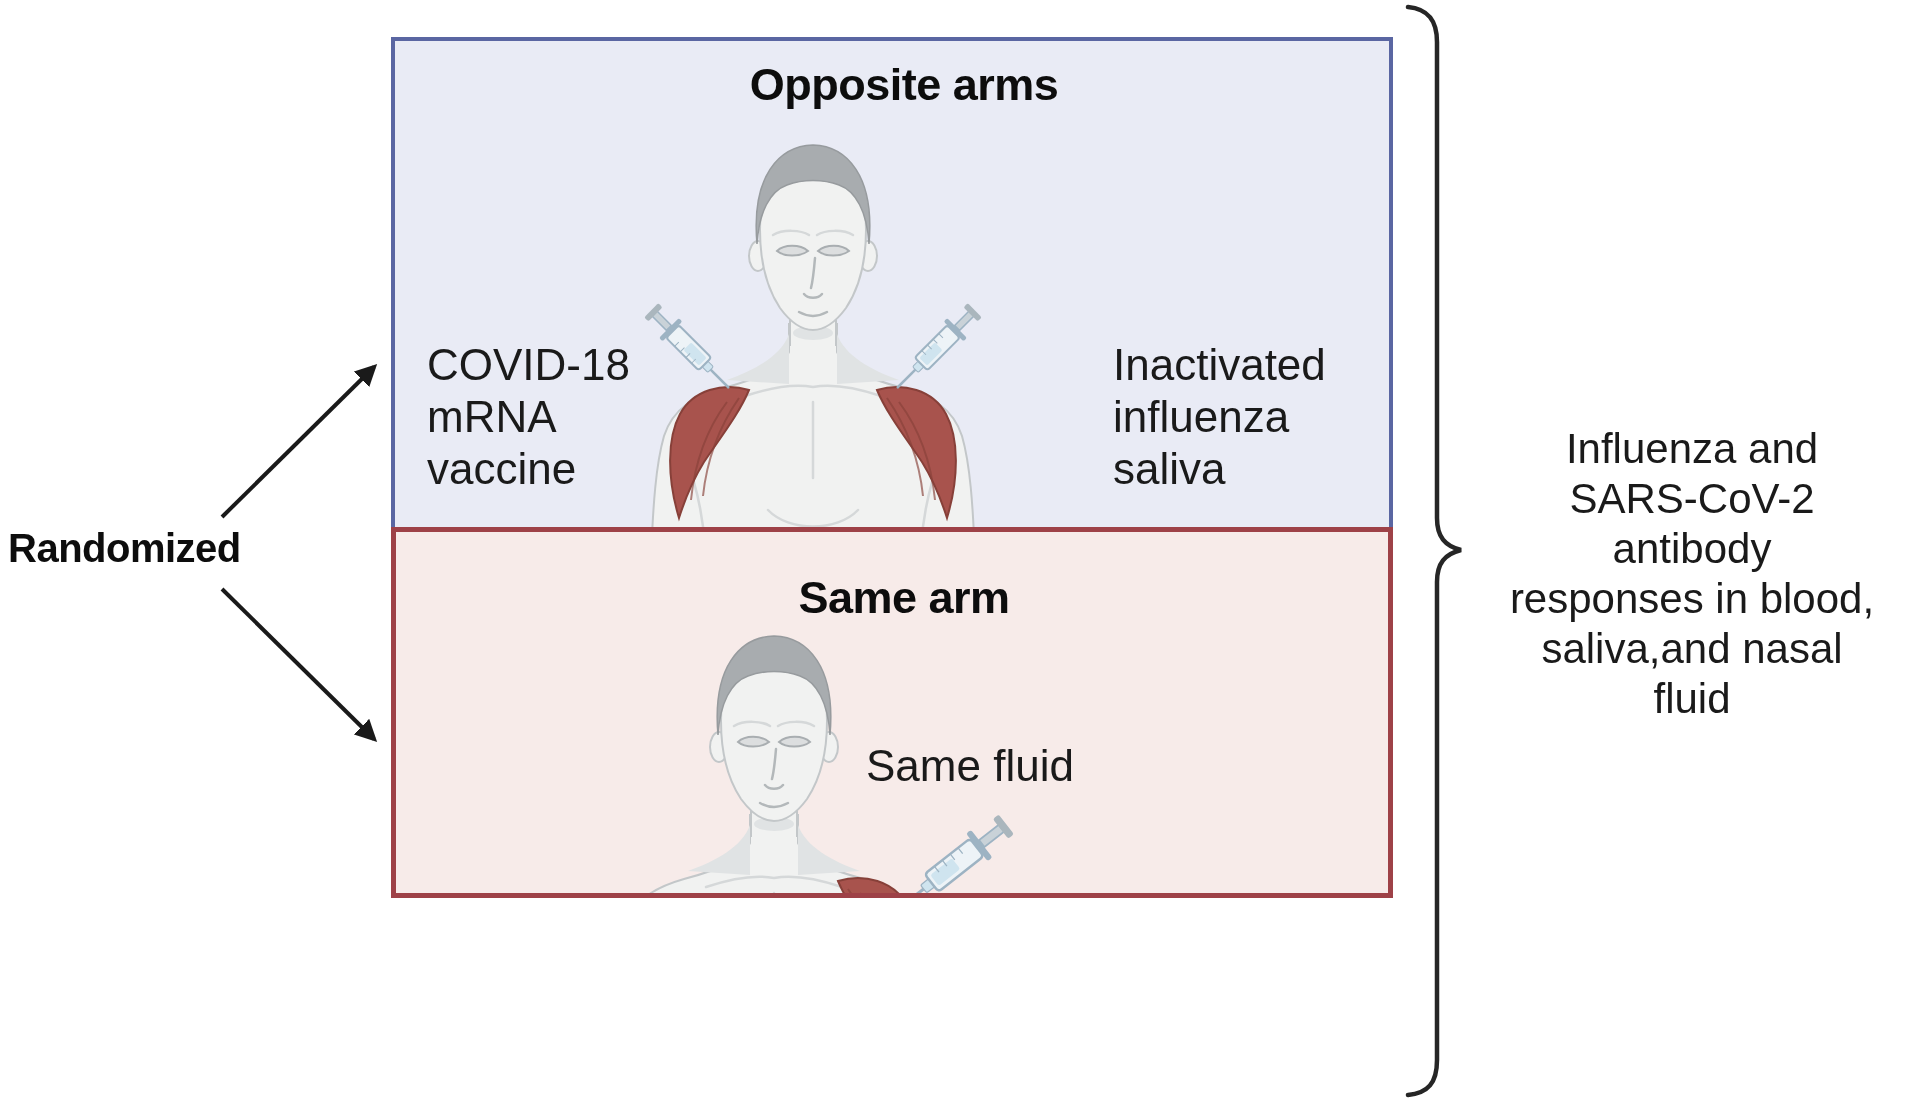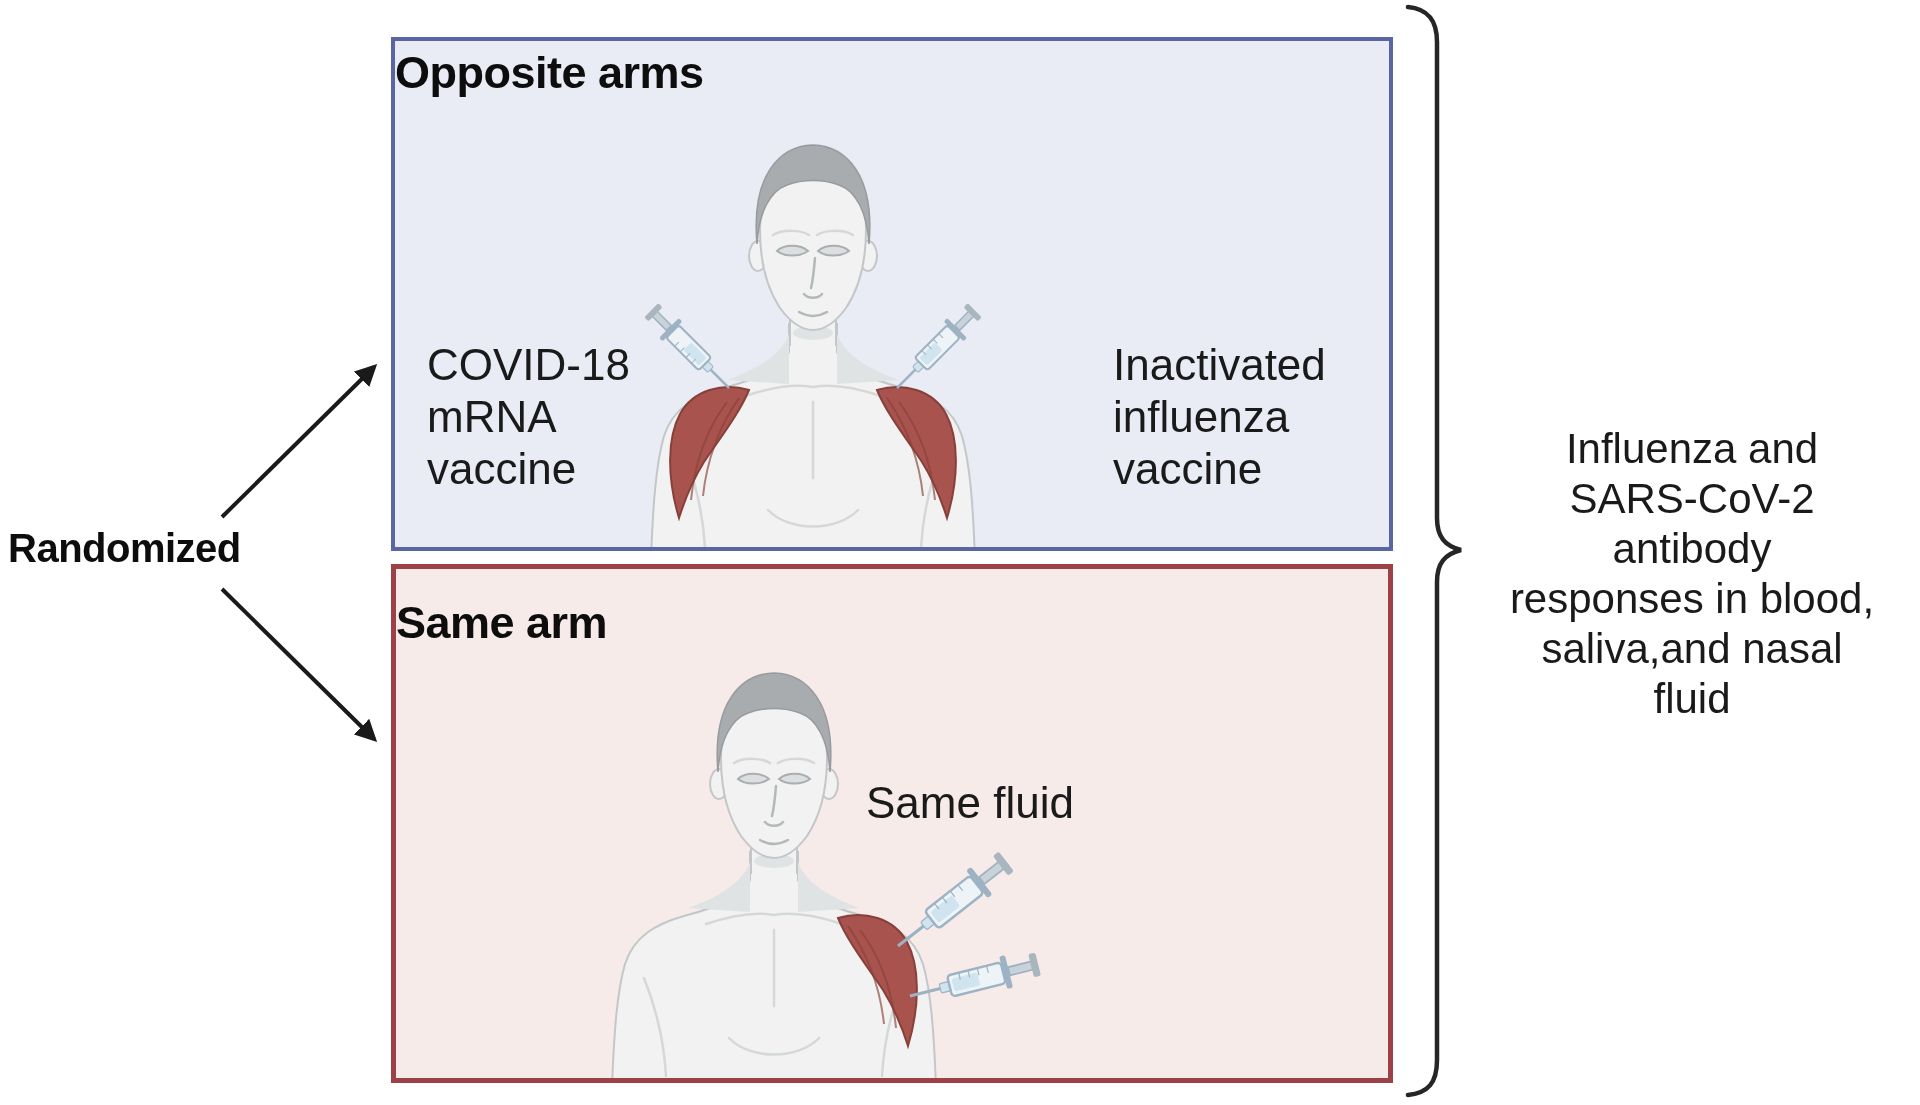--- a/index.html
+++ b/index.html
@@ -12,24 +12,24 @@
   .arrow{stroke:var(--arrow);stroke-width:4;fill:none;}
   .brace{stroke:var(--brace);stroke-width:4.5;fill:none;stroke-linecap:round;}
 
   .randomized{
     position:absolute;left:8px;top:526px;width:230px;text-align:right;
     font-size:40px;font-weight:bold;color:var(--heading);letter-spacing:-0.5px;
   }
 
   .panel{position:absolute;left:391px;width:1002px;box-sizing:border-box;overflow:hidden;}
   .panel-blue{top:37px;height:514px;background:var(--blue-bg);border:4px solid var(--blue-border);}
-  .panel-red{top:564px;height:519px;background:var(--red-bg);border:5px solid var(--red-border);}
+  .panel-red{top:527px;height:371px;background:var(--red-bg);border:5px solid var(--red-border);}
 
   .panel h2{
-    position:absolute;left:0;top:6px;width:100%;margin:0;
+    position:absolute;left:0;top:6px;width:100%;margin:12px;text-align:center;
     font-size:45px;font-weight:bold;color:var(--heading);letter-spacing:-0.5px;
   }
   .panel-red h2{top:28px;}
 
   .label{
     position:absolute;font-size:44px;line-height:52px;color:var(--text);
     white-space:pre-line;
   }
   .label-left{left:32px;top:298px;}
   .label-right{left:718px;top:298px;}
@@ -135,21 +135,21 @@
       <g transform="translate(270,270) rotate(-45)">
           <use href="#syringe"></use>
         </g>
     </svg>
 
     <div class="label label-left">COVID-18
 mRNA
 vaccine</div>
     <div class="label label-right">Inactivated
 influenza
-vaccine</div>
+saliva</div>
   </section>
 
   <section class="panel panel-red">
     <h2>Same arm</h2>
 
     <svg class="person" viewBox="0 0 470 440">
       <use href="#person-base"></use>
       <path class="muscle" d="M250,272 C276,264 306,272 319,296 C332,320 332,360 320,400 C313,378 305,360 295,344 C279,320 260,296 250,272 Z"></path>
       <path class="muscle-line" d="M272,284 C290,308 304,342 308,382 M260,280 C278,306 292,340 296,378"></path>
       <g transform="translate(310,300) rotate(-38) scale(1.25)">

